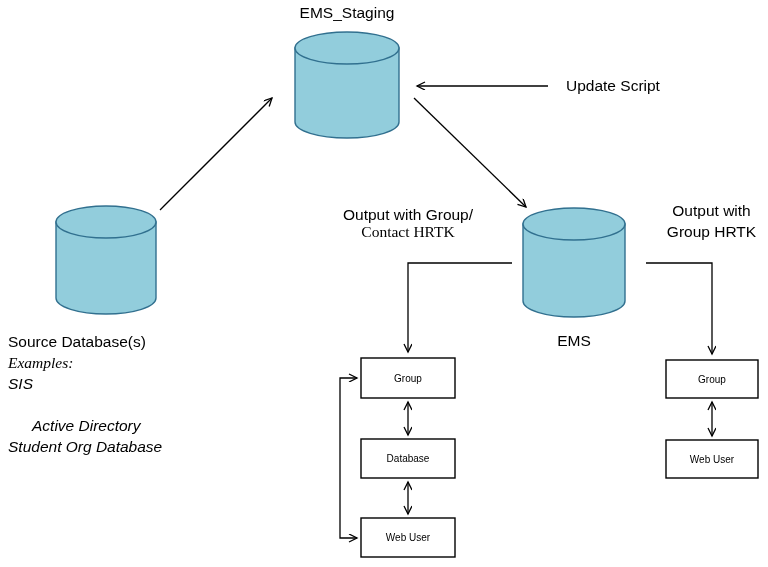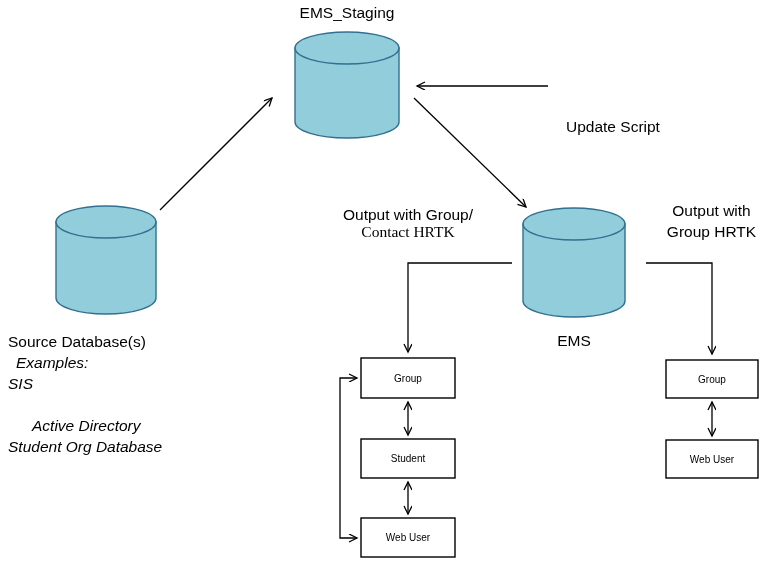--- a/index.html
+++ b/index.html
@@ -96,36 +96,36 @@
     <path d="M357,378 L340,378 L340,538 L357,538" fill="none" stroke="#000000" stroke-width="1.3" marker-end="url(#arrowOpen)" marker-start="url(#arrowOpenStart)"></path>
 
     <rect x="666" y="360" width="92" height="38" fill="#ffffff" stroke="#000000" stroke-width="1.4"></rect>
     <rect x="666" y="440" width="92" height="38" fill="#ffffff" stroke="#000000" stroke-width="1.4"></rect>
 
     <line x1="712" y1="402" x2="712" y2="436" stroke="#000000" stroke-width="1.3" marker-end="url(#arrowOpen)" marker-start="url(#arrowOpenStart)"></line>
   </svg>
 
   <div class="lbl center" style="left:282px; top:2px; width:130px;">EMS_Staging</div>
 
-  <div class="lbl" style="left:566px; top:75px;margin-top:41px;">Update Script</div>
+  <div class="lbl" style="left:566px; top:75px;">Update Script</div>
 
   <div class="lbl center" style="left:318px; top:204px; width:180px;">Output with Group/</div>
   <div class="lbl center" style="left:318px; top:221px; width:180px;font-family:Liberation Serif, serif;">Contact HRTK</div>
 
   <div class="lbl center" style="left:655px; top:200px; width:113px;">Output with</div>
   <div class="lbl center" style="left:655px; top:221px; width:113px;">Group HRTK</div>
 
   <div class="lbl center" style="left:529px; top:330px; width:90px;">EMS</div>
 
   <div class="lbl" style="left:8px; top:331px;">Source Database(s)</div>
-  <div class="lbl italic" style="left:16px; top:352px;">Examples:</div>
+  <div class="lbl italic" style="left:8px; top:352px;font-family:Liberation Serif, serif;">Examples:</div>
   <div class="lbl italic" style="left:8px; top:373px;">SIS</div>
   <div class="lbl italic" style="left:8px; top:415px;margin-left:24px;">Active Directory</div>
   <div class="lbl italic" style="left:8px; top:436px;">Student Org Database</div>
 
   <div class="boxlabel" style="left:361px; top:358px; width:94px; height:40px;">Group</div>
-  <div class="boxlabel" style="left:361px; top:439px; width:94px; height:39px;">Student</div>
+  <div class="boxlabel" style="left:361px; top:439px; width:94px; height:39px;">Database</div>
   <div class="boxlabel" style="left:361px; top:518px; width:94px; height:39px;">Web User</div>
 
   <div class="boxlabel" style="left:666px; top:360px; width:92px; height:38px;">Group</div>
   <div class="boxlabel" style="left:666px; top:440px; width:92px; height:38px;">Web User</div>
 
 </div>
 
 </body></html>

